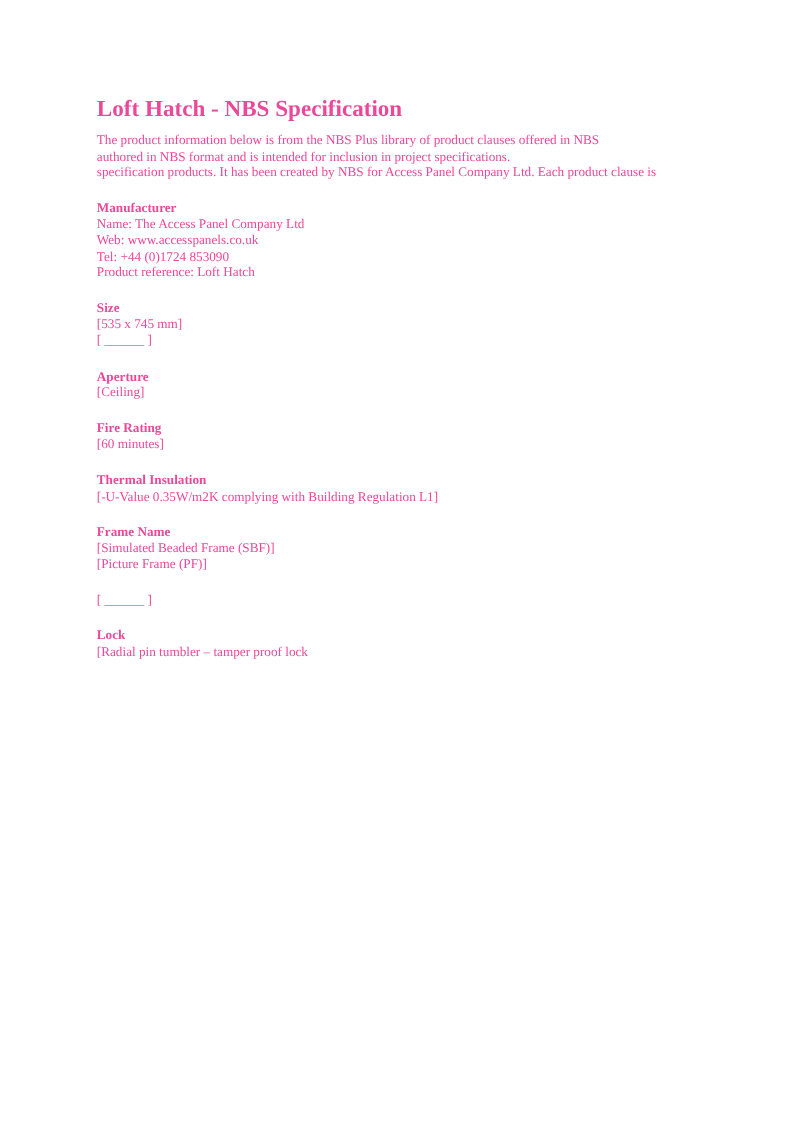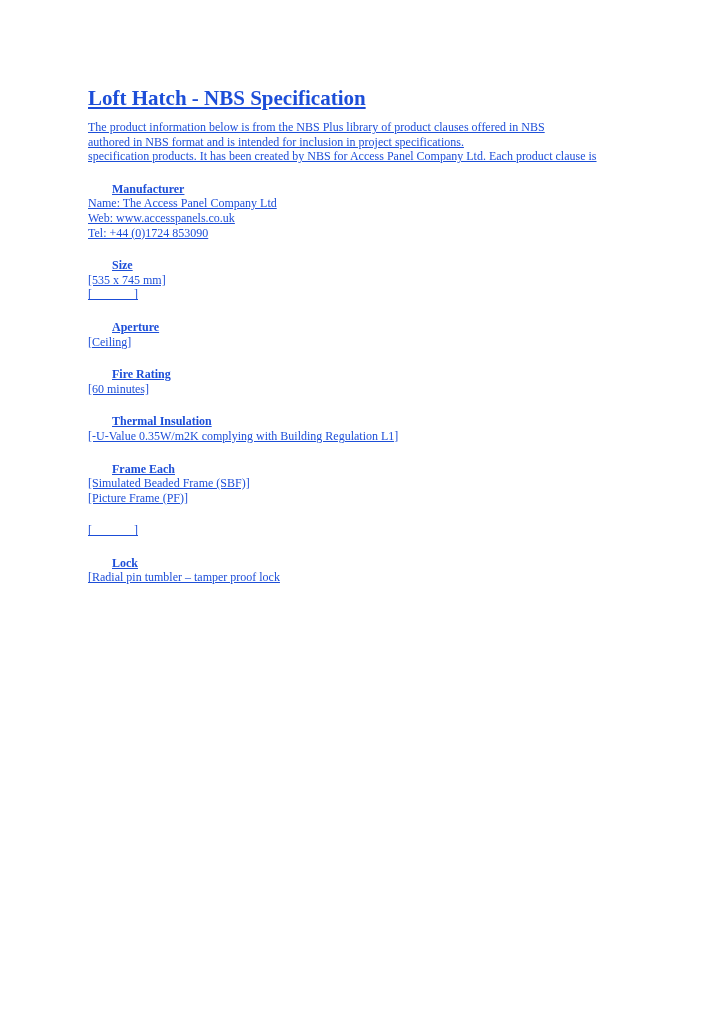--- a/index.html
+++ b/index.html
@@ -16,42 +16,40 @@
     color: #000000;
   }
   .content {
     position: absolute;
     left: 88px;
     top: 86px;
     width: 560px;
     font-family: "Liberation Serif", "DejaVu Serif", serif;
     font-size: 12px;
     line-height: 14.6px;
-    color: #1d4ed8;
-    text-decoration: underline;
+    color: #ec4899;
   }
   .doc-title {
     font-family: "Liberation Serif", "DejaVu Serif", serif;
     font-size: 21px;
     line-height: 24px;
     font-weight: bold;
     margin: 0 0 10px 0;
     white-space: nowrap;
   }
   .intro .line,
   .section .line {
     white-space: nowrap;
   }
   .section {
     margin-top: 18px;
   }
   .section .heading {
     font-weight: bold;
     white-space: nowrap;
-    margin-left: 24px;
   }
 </style>
 </head>
 <body>
 
 <div class="page">
   <div class="content">
 
     <h1 class="doc-title">Loft Hatch - NBS Specification</h1>
 
@@ -59,20 +57,21 @@
       <div class="line">The product information below is from the NBS Plus library of product clauses offered in NBS</div>
       <div class="line">authored in NBS format and is intended for inclusion in project specifications.</div>
       <div class="line">specification products. It has been created by NBS for Access Panel Company Ltd. Each product clause is</div>
     </div>
 
     <div class="section">
       <div class="heading">Manufacturer</div>
       <div class="line">Name: The Access Panel Company Ltd</div>
       <div class="line">Web: www.accesspanels.co.uk</div>
       <div class="line">Tel: +44 (0)1724 853090</div>
+      <div class="line">Product reference: Loft Hatch</div>
     </div>
 
     <div class="section">
       <div class="heading">Size</div>
       <div class="line">[535 x 745 mm]</div>
       <div class="line">[ ______ ]</div>
     </div>
 
     <div class="section">
       <div class="heading">Aperture</div>
@@ -83,21 +82,21 @@
       <div class="heading">Fire Rating</div>
       <div class="line">[60 minutes]</div>
     </div>
 
     <div class="section">
       <div class="heading">Thermal Insulation</div>
       <div class="line">[-U-Value 0.35W/m2K complying with Building Regulation L1]</div>
     </div>
 
     <div class="section">
-      <div class="heading">Frame Each</div>
+      <div class="heading">Frame Name</div>
       <div class="line">[Simulated Beaded Frame (SBF)]</div>
       <div class="line">[Picture Frame (PF)]</div>
     </div>
 
     <div class="section">
       <div class="line">[ ______ ]</div>
     </div>
 
     <div class="section">
       <div class="heading">Lock</div>

